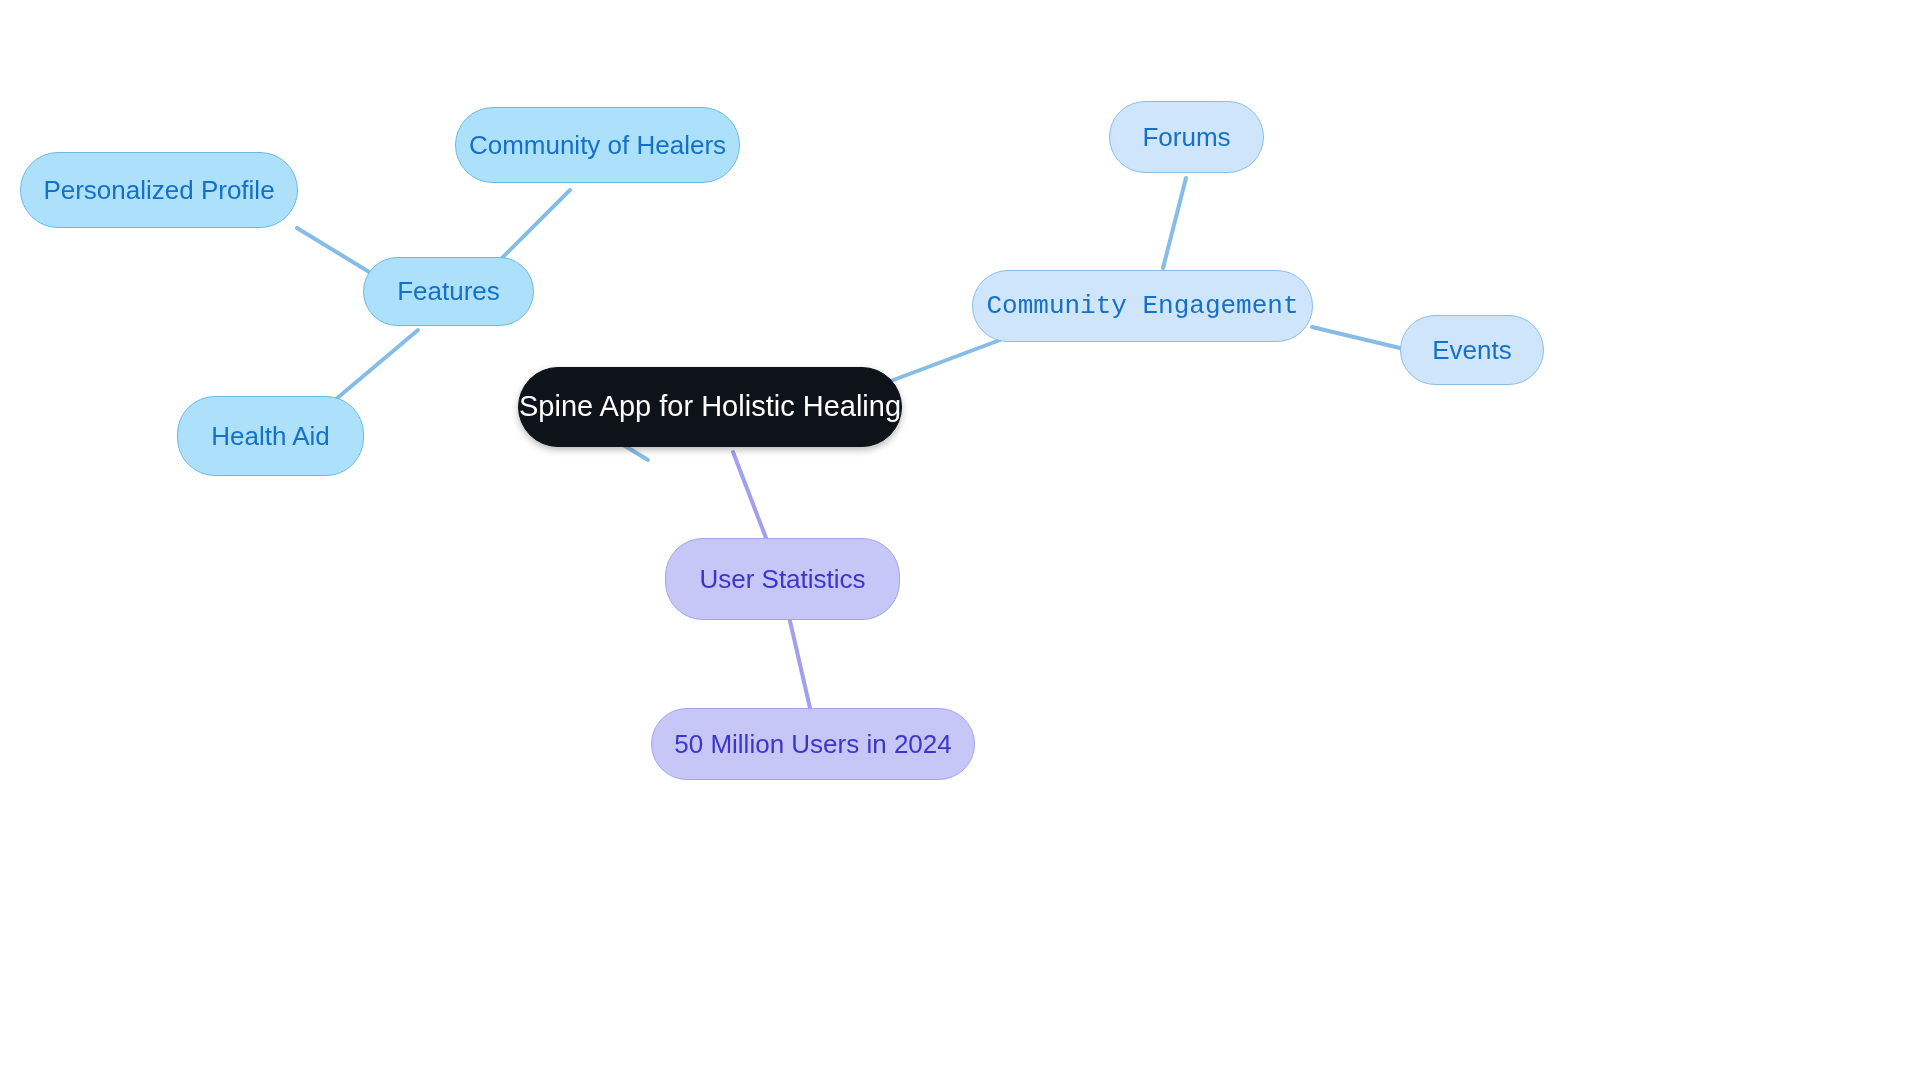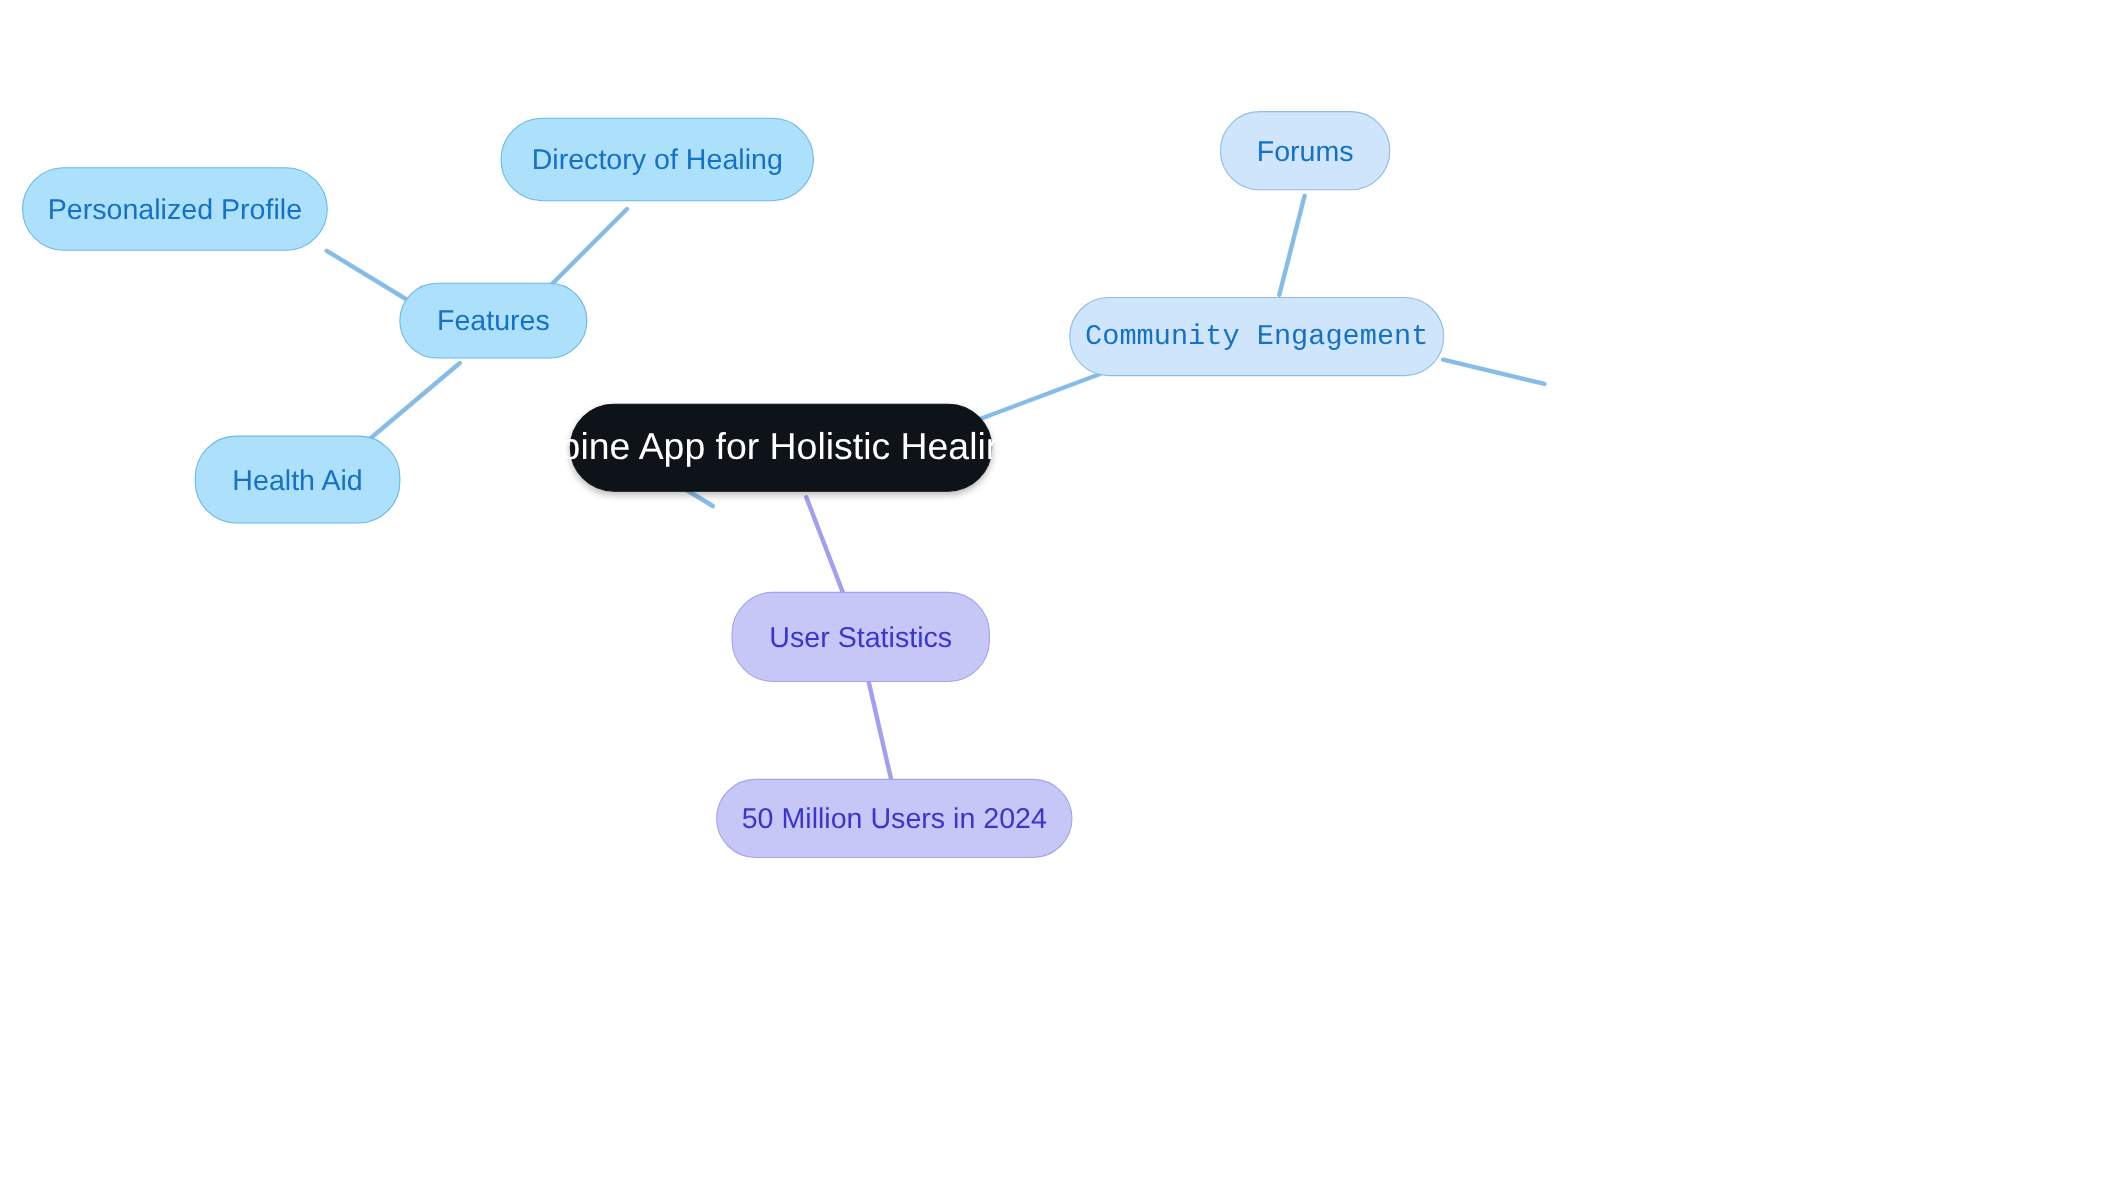--- a/index.html
+++ b/index.html
@@ -45,21 +45,21 @@
   .node-label {
     display: block;
     padding: 0 4px;
   }
 
   
   .node.root {
     background: #0e1319;
     border-color: #0e1319;
     color: #ffffff;
-    font-size: 34px;
+    font-size: 29px;
     border-radius: 40px;
     box-shadow: 0 3px 7px rgba(0,0,0,0.28);
   }
 
   
   .node.blue-strong {
     background: #ade1fb;
     border-color: #6ab8e8;
     color: #1470c8;
     font-size: 26px;
@@ -113,35 +113,38 @@
 
   <div class="node blue-strong" style="left:363px; top:257px; width:171px; height:69px;">
     <span class="node-label">Features</span>
   </div>
 
   <div class="node blue-strong" style="left:20px; top:152px; width:278px; height:76px;">
     <span class="node-label">Personalized Profile</span>
   </div>
 
   <div class="node blue-strong" style="left:455px; top:107px; width:285px; height:76px;">
-    <span class="node-label">Directory of Healing</span>
+    <span class="node-label">Community of Healers</span>
   </div>
 
   <div class="node blue-strong" style="left:177px; top:396px; width:187px; height:80px;">
     <span class="node-label">Health Aid</span>
   </div>
 
   <div class="node blue-soft" style="left:972px; top:270px; width:341px; height:72px;font-family:Liberation Mono, monospace;">
     <span class="node-label">Community Engagement</span>
   </div>
 
   <div class="node blue-soft" style="left:1109px; top:101px; width:155px; height:72px;">
     <span class="node-label">Forums</span>
   </div>
 
+  <div class="node blue-soft" style="left:1400px; top:315px; width:144px; height:70px;">
+    <span class="node-label">Events</span>
+  </div>
 
   <div class="node purple" style="left:665px; top:538px; width:235px; height:82px;">
     <span class="node-label">User Statistics</span>
   </div>
 
   <div class="node purple" style="left:651px; top:708px; width:324px; height:72px;">
     <span class="node-label">50 Million Users in 2024</span>
   </div>
 
 </div>

